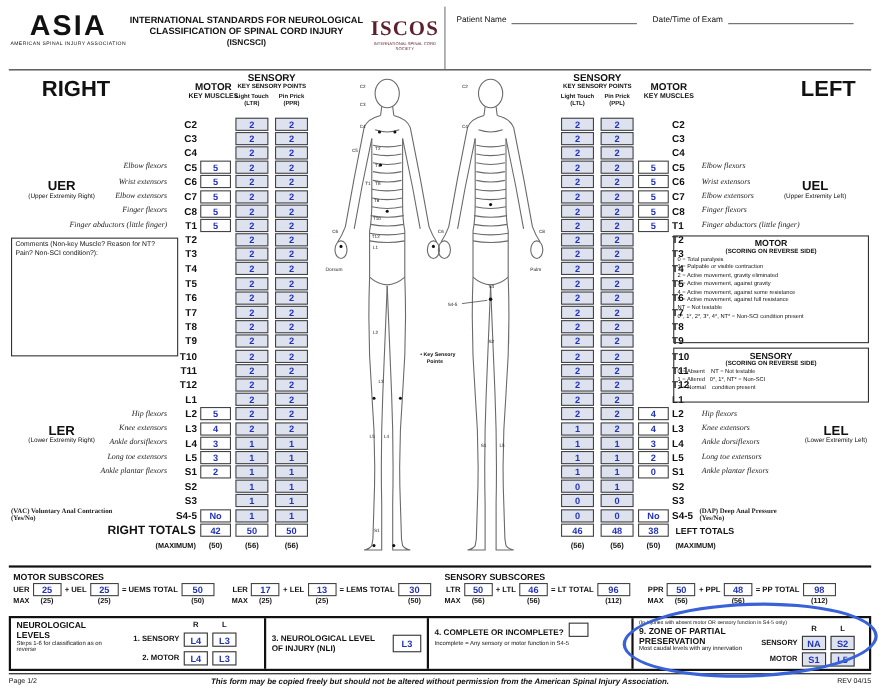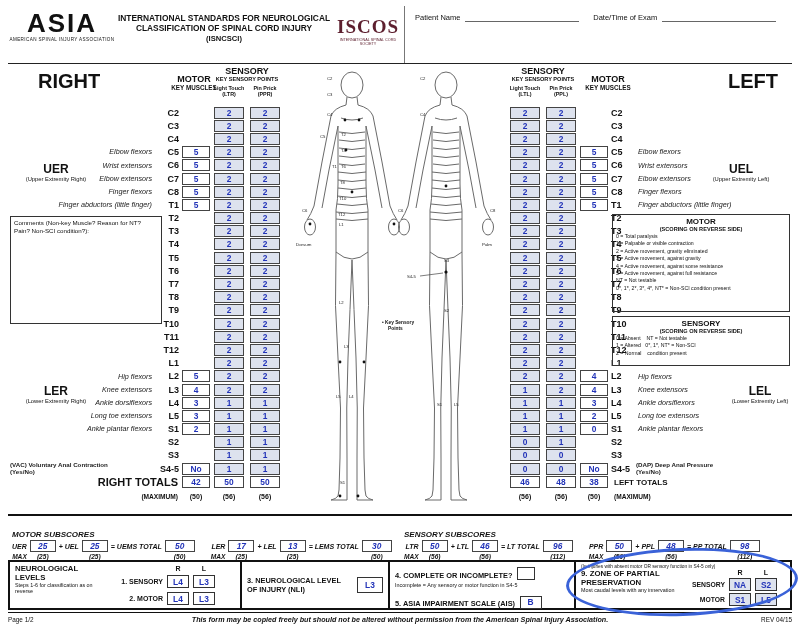--- a/index.html
+++ b/index.html
@@ -28,21 +28,21 @@
   .col-heads{position:relative; height:40px;}
   .big-side{position:absolute; font-size:20px; font-weight:900; top:4px;}
   .mot-head,.sen-head{position:absolute; text-align:center; font-weight:bold;}
   .mot-head .h1,.sen-head .h1{font-size:9px;}
   .mot-head .h2{font-size:6.3px;}
   .sen-head .h2{font-size:5.6px;}
   .ltpp{position:absolute; width:32px; text-align:center; font-size:5.4px; font-weight:bold; line-height:1.1;}
   
   .rows{position:relative;}
   .frow{display:flex; align-items:center; height:13.2px;}
-  .muscle{width:148px; text-align:right; padding-right:4px; font-style:italic; font-size:7.2px; color:#222; line-height:1.05;}
+  .muscle{width:148px; text-align:right; padding-right:4px; font-style:italic; font-size:7.2px; color:#222; line-height:1.05;font-family:Liberation Serif, serif;}
   .muscle-l{text-align:left; padding:0 0 0 4px; width:150px;}
   .vac{font-style:normal; font-size:6.2px; font-weight:bold; text-align:left; padding-left:2px;}
   .lvl{width:26px; text-align:right; padding-right:3px; font-weight:bold; font-size:9px;}
   .lvl-l{text-align:left; padding:0 3px 0 3px;}
   .box{display:inline-flex; align-items:center; justify-content:center; border:1px solid var(--line); height:12px;
        font-weight:bold; font-size:8.4px; color:var(--blue); background:#fff; flex:none;}
   .mbox{width:28px;}
   .slot{width:28px; height:12px; flex:none;}
   .sbox{width:30px; background:var(--shade);}
   .mr4{margin-right:4px;} .ml4{margin-left:4px;} .ml6{margin-left:6px;}
@@ -54,21 +54,21 @@
   .sidelab{position:absolute; text-align:center;}
   .sidelab .s1{font-size:12px; font-weight:900;}
   .sidelab .s2{font-size:5.8px;}
   .comments-box{position:absolute; border:1px solid #333; font-size:6.2px; padding:2px 3px; line-height:1.25;}
   .score-box{position:absolute; border:1px solid #333; padding:2px 3px;}
   .score-box .sb-t{font-size:8px; font-weight:bold; text-align:center;}
   .score-box .sb-s{font-size:5.6px; font-weight:bold; text-align:center; margin-bottom:1px;}
   .score-line{font-size:5.2px; line-height:1.42; white-space:pre-wrap;}
   .diagram{position:absolute; left:292px; top:0; width:216px; height:448px;}
   
-  .subscores{position:absolute; top:514px; left:8px; right:8px; height:44px; border-top:2px solid #111; padding-top:14px; display:flex;font-style:italic;}
+  .subscores{position:absolute; top:514px; left:8px; right:8px; height:44px; border-top:2px solid #111; padding-top:4px; display:flex;}
   .sub-col{padding-left:4px;}
   .sub-col.m{width:392px;} .sub-col.s{flex:1;}
   .sub-title{font-size:8px; font-weight:900; margin-bottom:1px;}
   .groups{display:flex; gap:16px;}
   .grp{display:grid; grid-template-columns:max-content 26px max-content 26px max-content 30px; column-gap:3px; row-gap:1px; align-items:center;}
   .glab{font-size:7px; font-weight:bold; text-align:right;}
   .gbox{display:inline-flex; align-items:center; justify-content:center; border:1px solid var(--line); height:12px; font-weight:bold; font-size:8.4px; color:var(--blue); background:#fff;}
   .gmax{font-size:6.6px; font-weight:bold; text-align:right;}
   .gm{font-size:6.6px; font-weight:bold; text-align:center;}
   
@@ -806,24 +806,20 @@
     <div class="cbox c2">
       <div class="c-title2" style="flex:1">3. NEUROLOGICAL LEVEL OF INJURY (NLI)</div>
       <span class="vbox" style="width:26px;height:16px">L3</span>
     </div>
     <div class="cbox c3">
       <div>
         <span class="c-title2">4. COMPLETE OR INCOMPLETE?</span>
         <span class="vbox" style="width:18px"></span>
       </div>
       <div class="c-sub">Incomplete = Any sensory or motor function in S4-5</div>
-      <div style="margin-top:4px">
-        <span class="c-title2">5. ASIA IMPAIRMENT SCALE (AIS)</span>
-        <span class="vbox">B</span>
-      </div>
     </div>
     <div class="cbox c4">
       <div class="c-note">(In injuries with absent motor OR sensory function in S4-5 only)</div>
       <div class="c4-flex">
         <div style="width:96px">
           <div class="c-title">9. ZONE OF PARTIAL PRESERVATION</div>
           <div class="c-sub">Most caudal levels with any innervation</div>
         </div>
         <div class="zgrid">
           <span></span>

